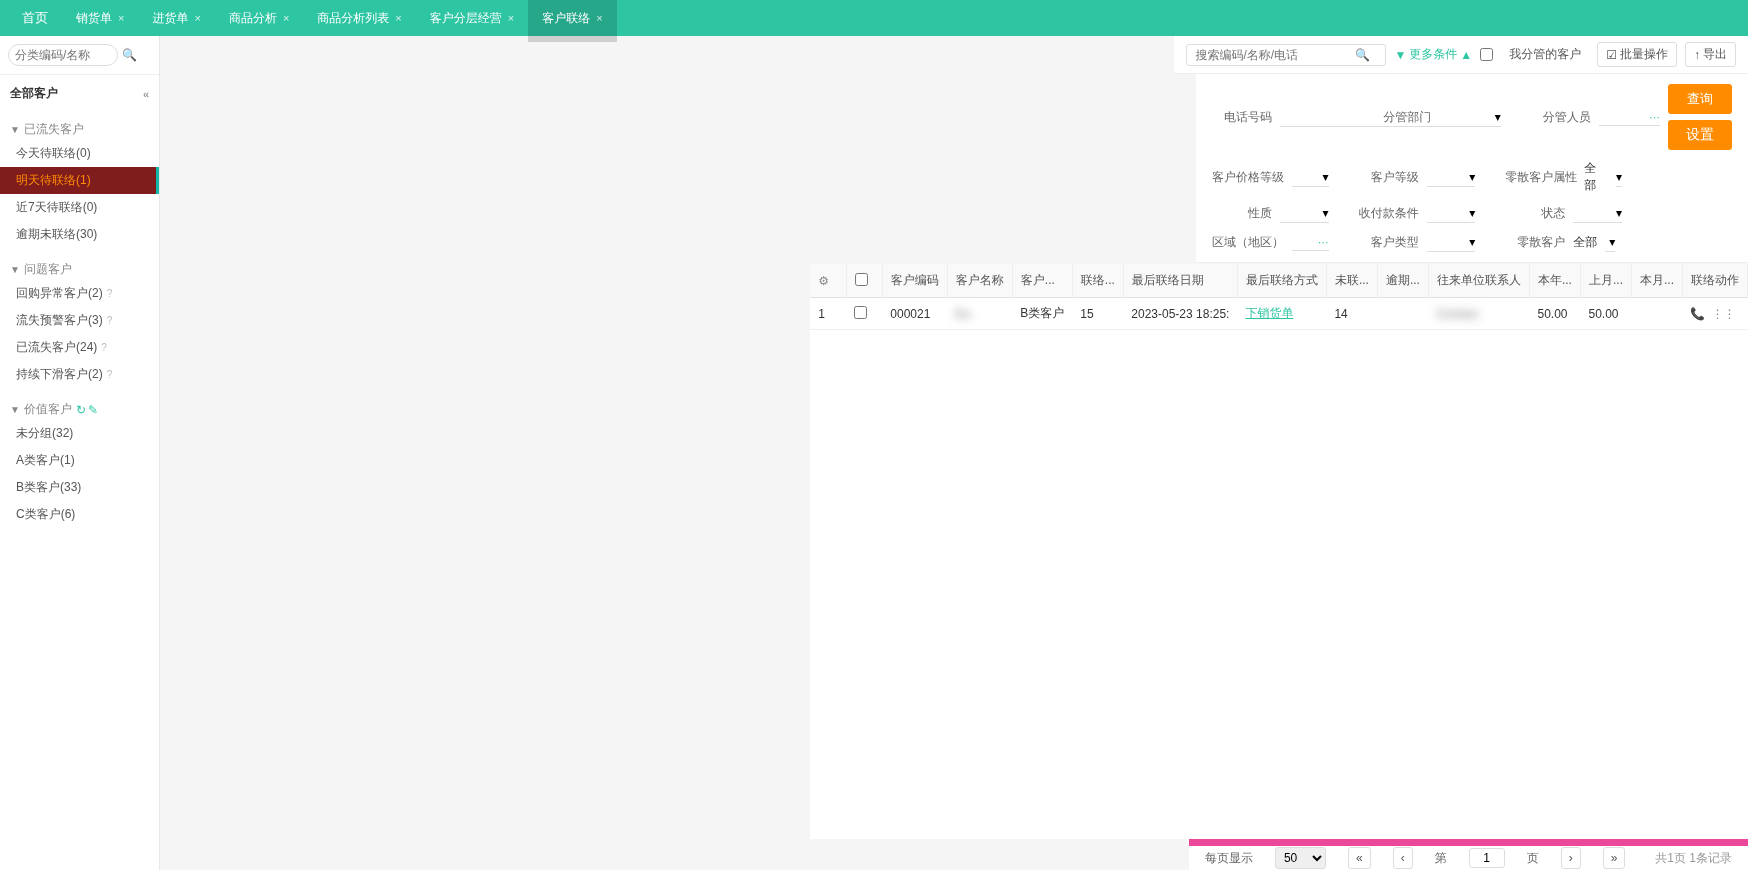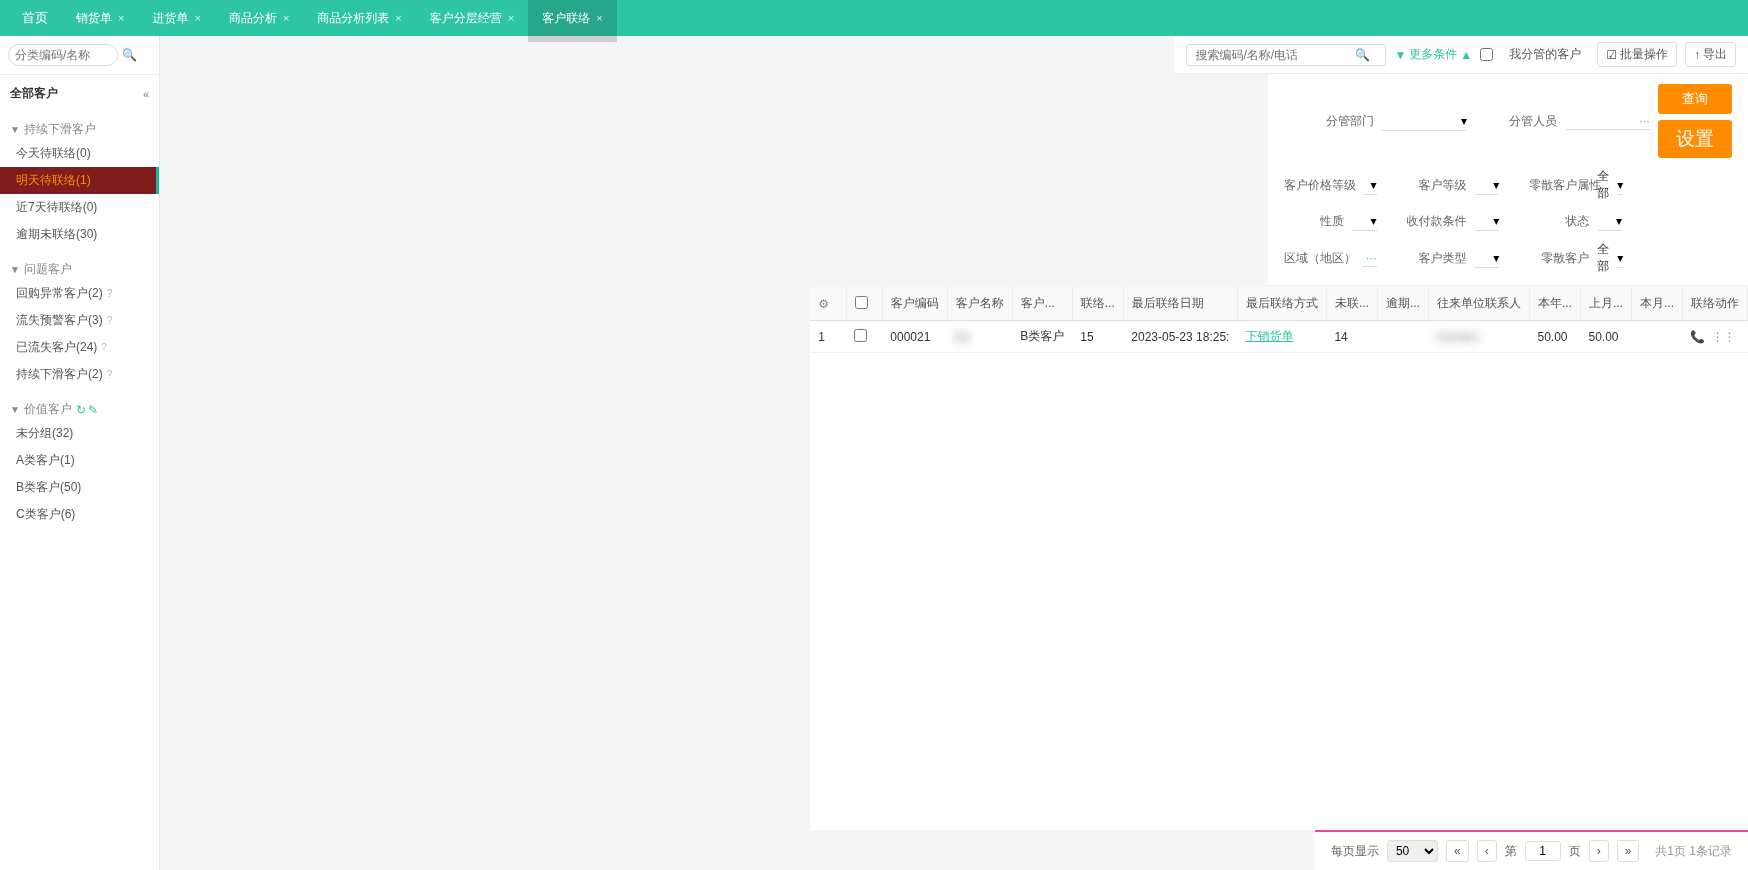--- a/index.html
+++ b/index.html
@@ -217,21 +217,21 @@
       cursor: pointer;
       font-size: 13px;
     }
     .set-btn {
       background: #ff8c00;
       color: #fff;
       border: none;
       border-radius: 3px;
       padding: 6px 18px;
       cursor: pointer;
-      font-size: 19px;
+      font-size: 14px;
     }
     .action-btns {
       display: flex;
       flex-direction: column;
       gap: 6px;
       margin-left: 8px;
     }
 
     
     .table-container {
@@ -274,24 +274,24 @@
     .th-settings-icon {
       cursor: pointer;
       color: #888;
     }
 
     
     .pagination {
       display: flex;
       align-items: center;
       justify-content: flex-end;
-      padding: 8px 16px;
+      padding: 1px 16px;
       background: #fff;
-      border-top: 2px solid #ec4899;
-      gap: 8px;
+      border-top: 7px solid #ec4899;
+      gap: 22px;
     }
     .pagination .per-page-label { color: #666; }
     .pagination select {
       border: 1px solid #ddd;
       border-radius: 3px;
       padding: 2px 4px;
       font-size: 12px;
       outline: none;
     }
     .pagination .page-btn {
@@ -365,21 +365,21 @@
     <div class="sidebar-section">
       <div class="sidebar-section-header">
         <span>全部客户</span>
         <span class="collapse-icon">«</span>
       </div>
     </div>
 
     <div class="sidebar-section">
       <div class="sidebar-group-label">
         <span class="arrow">▼</span>
-        <span>持续下滑客户</span>
+        <span>已流失客户</span>
       </div>
       <div class="sidebar-item">
         <span>今天待联络(0)</span>
       </div>
       <div class="sidebar-item active">
         <span>明天待联络(1)</span>
       </div>
       <div class="sidebar-item">
         <span>近7天待联络(0)</span>
       </div>
@@ -418,21 +418,21 @@
         <span style="margin-left:4px;color:#2dc5a2;cursor:pointer;">↻</span>
         <span style="margin-left:2px;color:#2dc5a2;cursor:pointer;">✎</span>
       </div>
       <div class="sidebar-item">
         <span>未分组(32)</span>
       </div>
       <div class="sidebar-item">
         <span>A类客户(1)</span>
       </div>
       <div class="sidebar-item">
-        <span>B类客户(50)</span>
+        <span>B类客户(33)</span>
       </div>
       <div class="sidebar-item">
         <span>C类客户(6)</span>
       </div>
     </div>
   </aside>
 
   <div class="content-area">
 
     <div class="filter-bar">
@@ -456,20 +456,24 @@
       </div>
       <div class="export-btn">
         <span>↑</span>
         <span>导出</span>
       </div>
     </div>
 
     <div class="adv-filter">
 
       <div class="adv-filter-row">
+        <div class="filter-cell">
+          <span class="filter-cell-label">电话号码</span>
+          <input class="filter-input" type="text" style="">
+        </div>
         <div style="width:30px;"></div>
         <div class="filter-cell">
           <span class="filter-cell-label">分管部门</span>
           <div class="filter-select-wrapper">
             <span style="flex:1;color:#333;"></span>
             <span>▾</span>
           </div>
         </div>
         <div style="width:30px;"></div>
         <div class="filter-cell">

